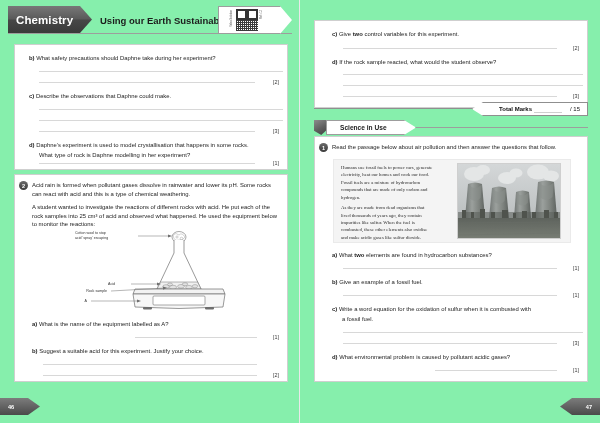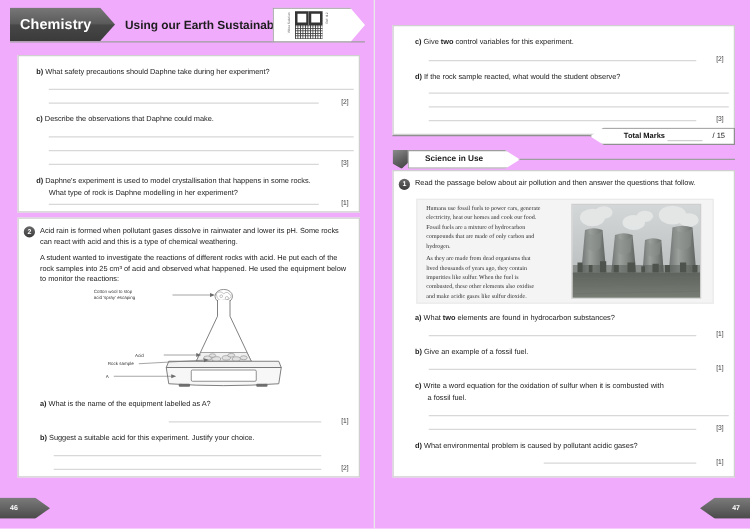--- a/index.html
+++ b/index.html
@@ -3,21 +3,21 @@
 <meta charset="utf-8">
 <style>
   * { box-sizing: border-box; margin: 0; padding: 0; }
   html, body {
     width: 600px; height: 423px;
     background: #ffffff;
     font-family: "Liberation Sans", sans-serif;
     overflow: hidden;
   }
   .spread { position: relative; width: 600px; height: 423px; display: flex; }
-  .page { position: relative; width: 300px; height: 423px; background: #f0abfc; }
+  .page { position: relative; width: 300px; height: 423px; background: #86efac; }
   .page.left  { border-right: 1px solid #e9e9e9; }
 
   
   .banner {
     position: absolute; left: 8px; top: 6px; width: 284px; height: 28px;
   }
   .banner-line {
     position: absolute; left: 0; top: 0; width: 100%; height: 28px;
     border-bottom: 1px solid #9d9d9d;
   }

